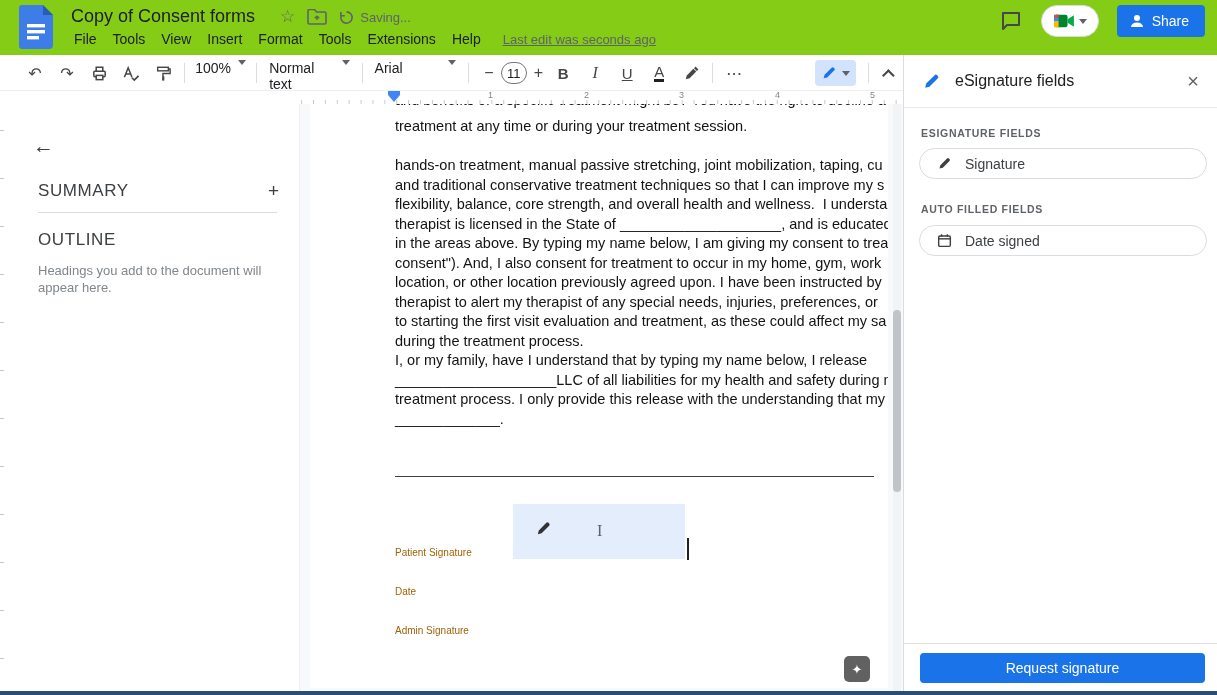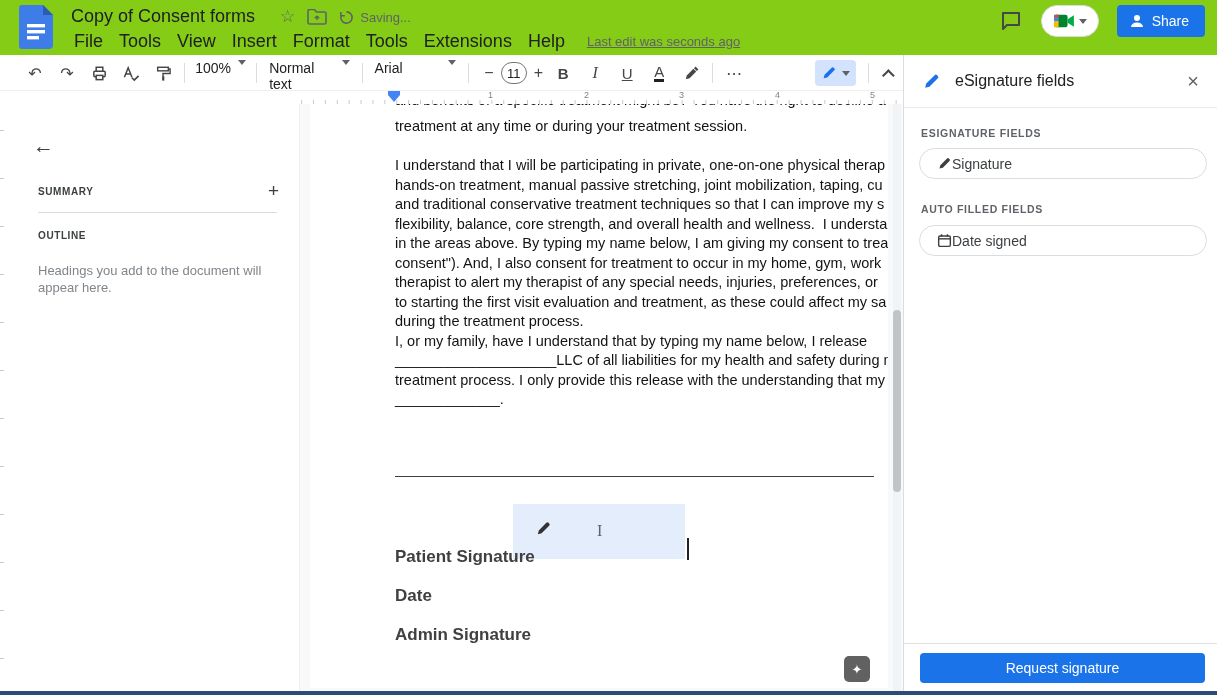--- a/index.html
+++ b/index.html
@@ -8,21 +8,21 @@
   .app { position:absolute; inset:0; background:#fff; }
 
   
   .appbar { position:absolute; left:0; top:0; width:1217px; height:55px; background:#84cc16; }
   .docs-logo { position:absolute; left:19px; top:5px; width:34px; height:44px; }
   .doc-title { position:absolute; left:71px; top:6px; font-size:18px; color:#202124; }
   .title-icons { position:absolute; left:280px; top:6px; display:flex; align-items:center; gap:12px; color:#5f6368; }
   .glyph-btn { font-size:17px; color:#5f6368; line-height:22px; }
   .saving-wrap { display:flex; align-items:center; gap:6px; color:#5f6368; font-size:13px; }
   .menubar { position:absolute; left:66px; top:28px; display:flex; align-items:center; }
-  .menubar .menu-item { font-size:18px; color:#202124; padding:3px 8px; border-radius:4px; }
+  .menubar .menu-item { font-size:14px; color:#202124; padding:3px 8px; border-radius:4px; }
   .last-edit { font-size:13px; color:#5f6368; text-decoration:underline; margin-left:14px; }
   .appbar-right { position:absolute; right:12px; top:5px; display:flex; align-items:center; gap:18px; }
   .meet-pill { width:58px; height:32px; border:1px solid #dadce0; border-radius:16px; display:flex; align-items:center; justify-content:center; gap:4px; background:#fff; }
   .share-btn { height:32px; background:#1a73e8; border-radius:4px; color:#fff; font-size:14px; font-weight:500; display:flex; align-items:center; gap:7px; padding:0 16px 0 12px; }
   .caret-down { width:0; height:0; border-left:4px solid transparent; border-right:4px solid transparent; border-top:5px solid #5f6368; display:inline-block; }
 
   
   .toolbar { position:absolute; left:0; top:56px; width:903px; height:35px; background:#fff; display:flex; align-items:center; padding-left:22px; border-bottom:1px solid #eceef1; }
   .tb { display:flex; align-items:center; justify-content:center; height:26px; min-width:26px; border-radius:4px; color:#444746; font-size:16px; }
   .tb + .tb { margin-left:6px; }
@@ -49,55 +49,55 @@
   .indent-marker { position:absolute; left:88px; top:0; width:12px; height:12px; }
   .indent-marker .bar { width:12px; height:4px; background:#4285f4; }
   .indent-marker .tri { width:0; height:0; border-left:6px solid transparent; border-right:6px solid transparent; border-top:7px solid #4285f4; }
 
   
   .vruler { position:absolute; left:0; top:104px; width:9px; bottom:4px; background:#fff;
             background-image:repeating-linear-gradient(to bottom,#c6cacd 0 1px,transparent 1px 48px);
             background-size:4px 48px; background-position:left 26px; background-repeat:repeat-y; }
   .sidebar { position:absolute; left:9px; top:104px; width:291px; bottom:4px; background:#fff; border-right:1px solid #eef0f2; }
   .back-arrow { position:absolute; left:24px; top:30px; font-size:21px; color:#3c4043; }
-  .side-sec-label { font-size:10px; font-weight:bold; letter-spacing:.6px; color:#3c4043; }
+  .side-sec-label { font-size:17px; font-weight:normal; letter-spacing:.6px; color:#3c4043; }
   .summary-row { position:absolute; left:29px; right:20px; top:76px; display:flex; justify-content:space-between; align-items:center; }
   .plus-glyph { font-size:19px; color:#3c4043; }
   .side-divider { position:absolute; left:29px; right:22px; top:108px; height:1px; background:#dadce0; }
   .outline-label { position:absolute; left:29px; top:126px; }
   .outline-hint { position:absolute; left:29px; top:158px; width:240px; font-size:13px; line-height:17px; color:#80868b; }
 
   
   .doc-bg { position:absolute; left:300px; top:104px; width:603px; bottom:4px; background:#f8f9fa; }
   .page { position:absolute; left:10px; top:0; width:578px; height:584px; background:#fff; overflow:hidden; }
   .doc-lines { position:absolute; left:85px; top:13px; right:0; }
   .doc-line { font-size:14.5px; line-height:19.5px; color:#131313; white-space:pre; }
   .clipped-line { position:absolute; left:85px; top:-13px; font-size:14.5px; line-height:19.5px; color:#131313; white-space:pre; filter:blur(.6px); }
   .hline { position:absolute; left:85px; top:372px; right:14px; height:1px; background:#3c4043; }
-  .sig-label { position:absolute; font-size:17px; color:#404040;font-weight:bold; }
+  .sig-label { position:absolute; font-size:10px; color:#a16207; }
   .lbl-patient { left:85px; top:443px; }
   .lbl-date { left:85px; top:482px; }
   .lbl-admin { left:85px; top:521px; }
   .sig-field { position:absolute; left:203px; top:400px; width:172px; height:55px; background:#e4edfb; }
   .sig-field .pen { position:absolute; left:22px; top:16px; }
   .ibeam { position:absolute; left:84px; top:18px; font-family:"Liberation Serif","DejaVu Serif",serif; font-size:16px; color:#5f6368; }
   .caret { position:absolute; left:377px; top:434px; width:2px; height:22px; background:#202124; }
   .explore-btn { position:absolute; right:18px; bottom:6px; width:26px; height:26px; background:#616161; border-radius:5px; color:#fff; font-size:13px; display:flex; align-items:center; justify-content:center; }
   .doc-scrollbar { position:absolute; right:2px; top:0; width:8px; bottom:0; background:#f1f3f4; }
   .doc-thumb { position:absolute; right:0; top:206px; width:8px; height:182px; background:#c0c4c8; border-radius:4px; }
 
   
   .panel { position:absolute; left:903px; top:55px; width:314px; bottom:4px; background:#fff; border-left:1px solid #dadce0; }
   .panel-header { position:absolute; left:0; top:0; right:0; height:53px; display:flex; align-items:center; padding:0 18px; border-bottom:1px solid #e8eaed; }
   .panel-title { font-size:16px; color:#202124; margin-left:14px; flex:1; }
   .panel-close { font-size:20px; color:#5f6368; }
   .panel-label { font-size:10.5px; font-weight:bold; letter-spacing:.7px; color:#5f6368; }
   .lab-esig { position:absolute; left:17px; top:72px; }
   .lab-auto { position:absolute; left:17px; top:148px; }
-  .pill { position:absolute; left:15px; right:10px; height:31px; border:1px solid #dadce0; border-radius:16px; background:#fff; display:flex; align-items:center; padding-left:17px; }
+  .pill { position:absolute; left:15px; right:10px; height:31px; border:1px solid #dadce0; border-radius:16px; background:#fff; display:flex; align-items:center; gap:13px; padding-left:17px; }
   .pill-sig { top:93px; }
   .pill-date { top:170px; }
   .pill-label { font-size:14px; color:#3c4043; }
   .panel-footer { position:absolute; left:0; right:0; bottom:0; height:48px; border-top:1px solid #e0e0e0;margin-top:43px; }
   .request-btn { position:absolute; left:16px; right:12px; top:9px; height:30px; background:#1a73e8; border-radius:4px; color:#fff; font-size:14px; font-weight:500; display:flex; align-items:center; justify-content:center; }
 
   .bottom-bar { position:absolute; left:0; bottom:0; width:1217px; height:4px; background:#2b4c74; }
   svg { display:block; }
 </style>
 </head>
@@ -264,26 +264,27 @@
     <div class="outline-label side-sec-label">OUTLINE</div>
     <div class="outline-hint">Headings you add to the document will appear here.</div>
   </div>
 
   <div class="doc-bg">
     <div class="page">
       <div class="clipped-line">and benefits of a specific treatment might be? You have the right to decline a</div>
       <div class="doc-lines">
           <div class="doc-line">treatment at any time or during your treatment session.</div>
           <div class="doc-line">&nbsp;</div>
-          <div class="doc-line">I understand that I will be participating in private, one-on-one physical therap</div>
           <div class="doc-line">hands-on treatment, manual passive stretching, joint mobilization, taping, cu</div>
           <div class="doc-line">and traditional conservative treatment techniques so that I can improve my s</div>
           <div class="doc-line">flexibility, balance, core strength, and overall health and wellness.  I understa</div>
+          <div class="doc-line">therapist is licensed in the State of ____________________, and is educated</div>
           <div class="doc-line">in the areas above. By typing my name below, I am giving my consent to trea</div>
           <div class="doc-line">consent"). And, I also consent for treatment to occur in my home, gym, work</div>
+          <div class="doc-line">location, or other location previously agreed upon. I have been instructed by</div>
           <div class="doc-line">therapist to alert my therapist of any special needs, injuries, preferences, or</div>
           <div class="doc-line">to starting the first visit evaluation and treatment, as these could affect my sa</div>
           <div class="doc-line">during the treatment process.</div>
           <div class="doc-line">I, or my family, have I understand that by typing my name below, I release</div>
           <div class="doc-line">____________________LLC of all liabilities for my health and safety during my</div>
           <div class="doc-line">treatment process. I only provide this release with the understanding that my</div>
           <div class="doc-line">_____________.</div>
         </div>
       <div class="hline"></div>
       <div class="sig-field">

